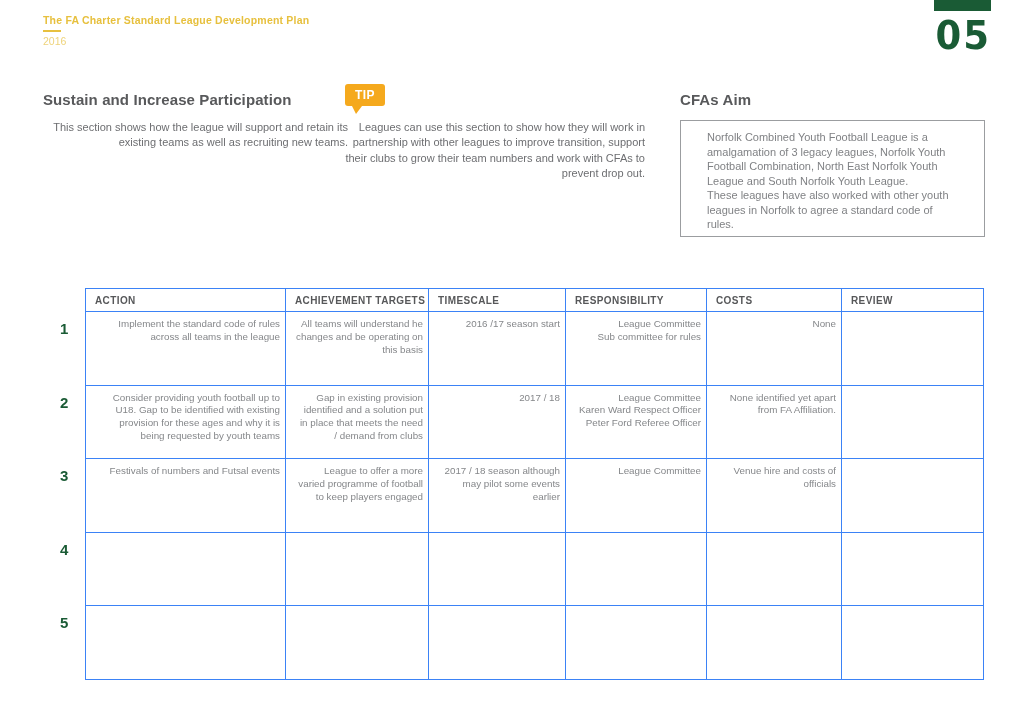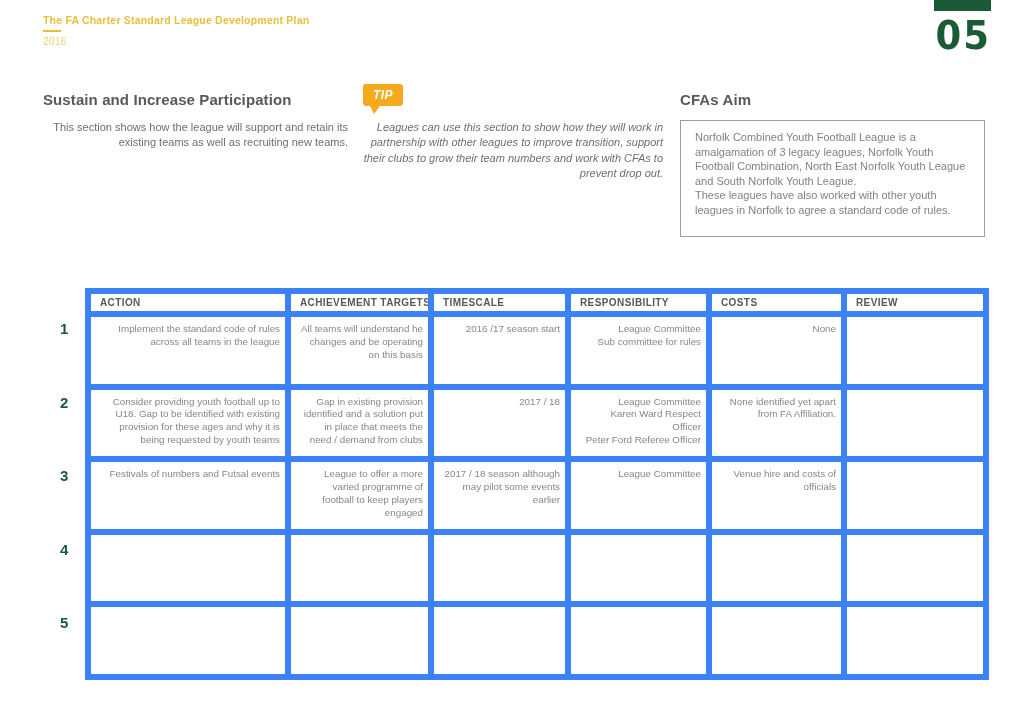--- a/index.html
+++ b/index.html
@@ -27,53 +27,53 @@
     letter-spacing:2px; transform:scaleY(1.05); transform-origin:top;
   }
 
   
   .intro-heading { font-size:15px; font-weight:bold; color:#58595b; letter-spacing:0.1px; }
   .intro-body { font-size:11px; color:#6d6e71; line-height:1.4;text-align:right; }
 
   .col-participation { position:absolute; left:43px; top:91px; width:305px; }
   .col-participation .intro-body { margin-top:12px; }
 
-  .col-tip { position:absolute; left:363px; top:84px; width:300px;font-style:italic; }
+  .col-tip { position:absolute; left:345px; top:84px; width:300px; }
   .tip-badge {
     position:relative; width:40px; height:22px;
     background:#f5a91d; border-radius:3px;
     color:#ffffff; font-size:12px; font-weight:bold;
     text-align:center; line-height:22px; letter-spacing:0.5px;
   }
   .tip-badge::after {
     content:""; position:absolute; left:7px; top:100%;
     border-left:4px solid transparent; border-right:6px solid transparent;
     border-top:8px solid #f5a91d;
   }
   .col-tip .intro-body { margin-top:14px; }
 
   .col-aim { position:absolute; left:680px; top:91px; width:305px; }
   .aim-box {
     margin-top:12px; height:117px;
     border:1px solid #9b9da0;
-    padding:9px 14px;
+    padding:9px 26px;
     font-size:11px; color:#808285; line-height:1.32;
     white-space:pre-line;
   }
 
   
   .table-wrap { position:absolute; left:60px; top:288px; display:flex; }
   .row-numbers { width:25px; flex:none; }
   .num-spacer { height:24px; }
   .row-num {
     height:73.5px; font-size:15px; font-weight:bold; color:#1a5b35;
     padding-top:9px; line-height:1;
   }
   table.plan { border-collapse:collapse; table-layout:fixed; width:898px; }
-  .plan th, .plan td { border:6px solid #3b82f6; vertical-align:top; }
+  .plan th, .plan td { border:1px solid #3b82f6; vertical-align:top; }
   .plan th {
     height:23px; vertical-align:middle;
     font-size:10px; font-weight:bold; color:#57585a;
     letter-spacing:0.4px; text-align:left; padding:0 4px 0 9px;
     white-space:nowrap; overflow:hidden;
   }
   .plan td {
     height:72.5px; padding:6px 5px 0 9px;
     font-size:9.8px; color:#85878a; line-height:1.32;
     white-space:pre-line;

